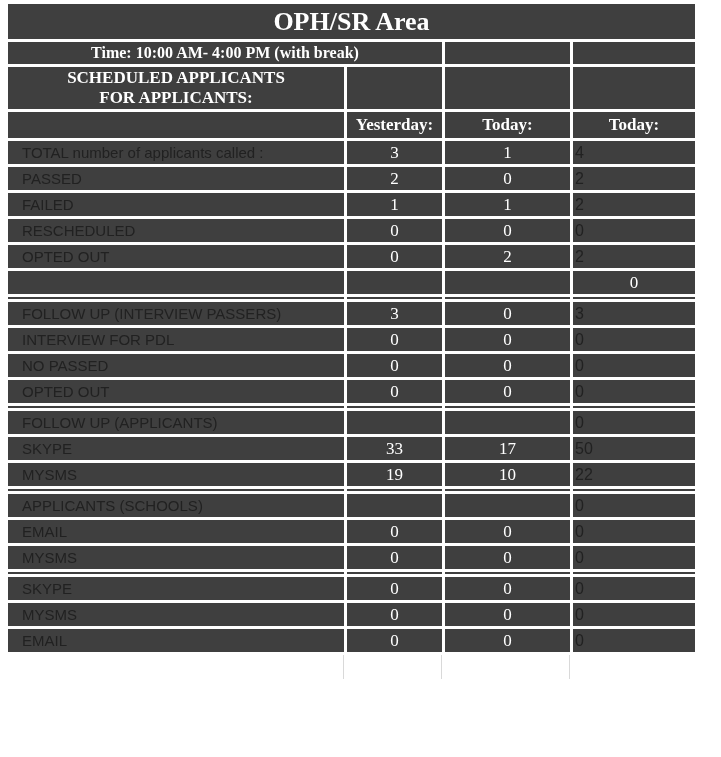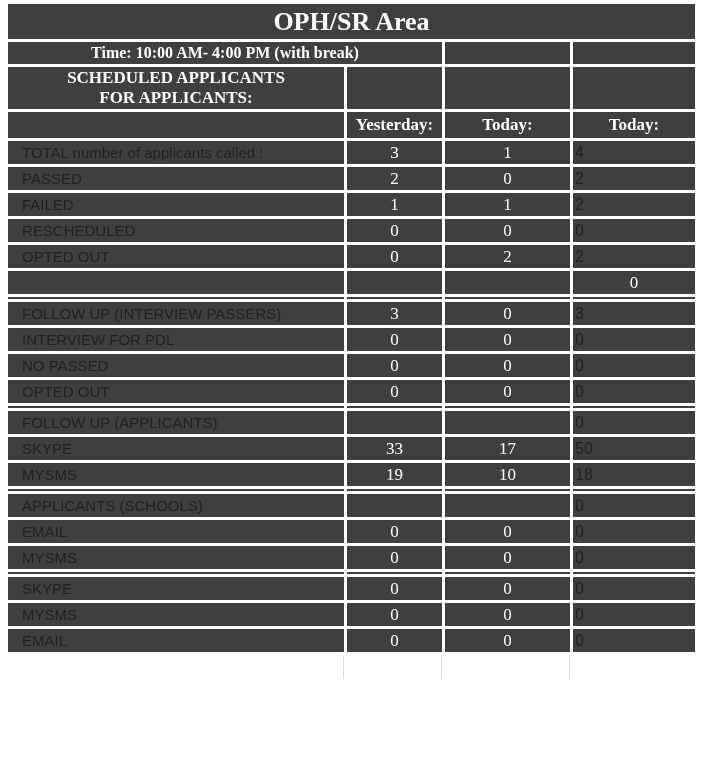--- a/index.html
+++ b/index.html
@@ -227,21 +227,21 @@
       <tr class="data-row">
         <td class="label-cell">SKYPE</td>
         <td class="num-cell">33</td>
         <td class="num-cell">17</td>
         <td class="total-cell">50</td>
       </tr>
       <tr class="data-row">
         <td class="label-cell">MYSMS</td>
         <td class="num-cell">19</td>
         <td class="num-cell">10</td>
-        <td class="total-cell">18</td>
+        <td class="total-cell">22</td>
       </tr>
       <tr class="divider-row">
         <td></td>
         <td></td>
         <td></td>
         <td></td>
       </tr>
       <tr class="data-row">
         <td class="label-cell">APPLICANTS (SCHOOLS)</td>
         <td class="num-cell"></td>

